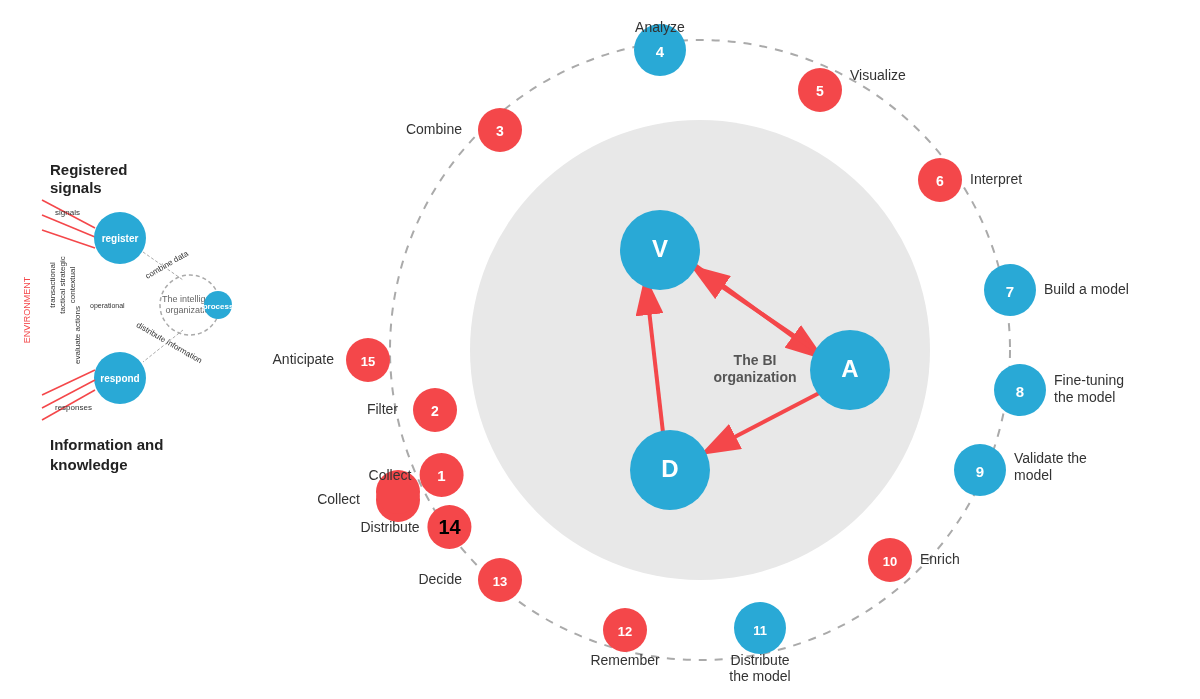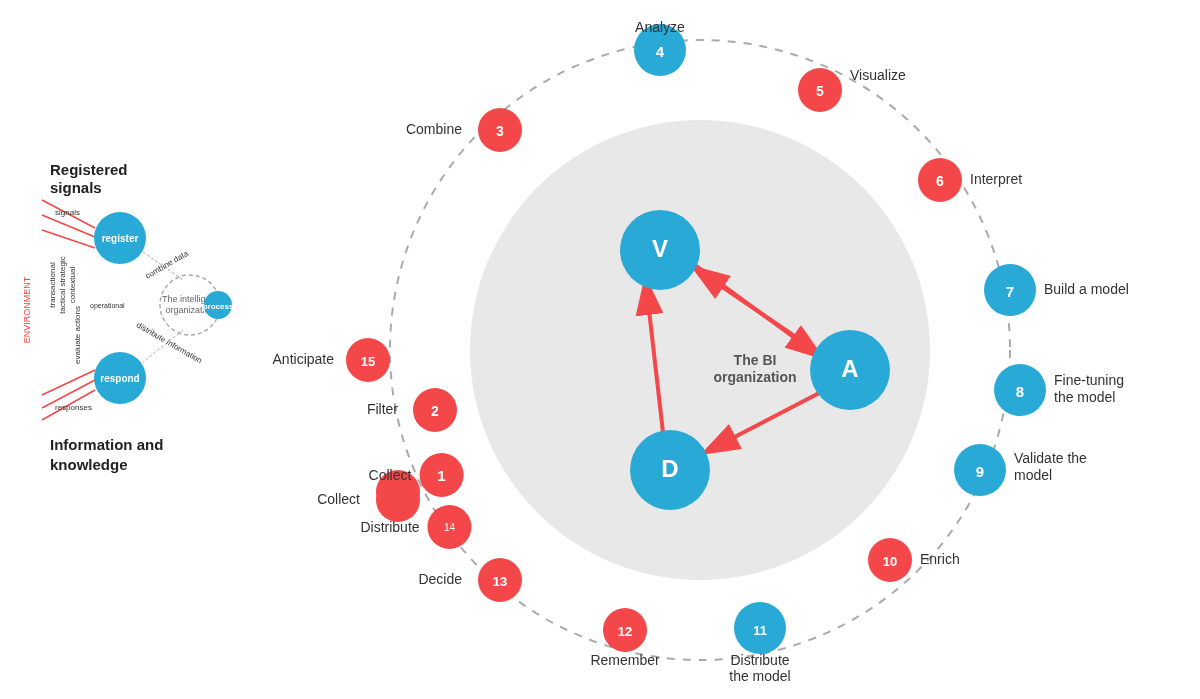--- a/index.html
+++ b/index.html
@@ -168,16 +168,16 @@
 
 <div style="position:absolute;top:0;left:0;width:1200px;height:699px;pointer-events:none;">
 
   <div style="position:absolute;left:416px;top:475px;transform:translate(-50%,-50%);display:flex;align-items:center;gap:8px;">
     <span style="color:#333;font-size:14px;">Collect</span>
     <div style="width:44px;height:44px;border-radius:50%;background:#f4474a;display:flex;align-items:center;justify-content:center;color:white;font-weight:bold;font-size:15px;">1</div>
   </div>
 
   <div style="position:absolute;left:416px;top:527px;transform:translate(-50%,-50%);display:flex;align-items:center;gap:8px;">
     <span style="color:#333;font-size:14px;">Distribute</span>
-    <div style="width:44px;height:44px;border-radius:50%;background:#f4474a;display:flex;align-items:center;justify-content:center;color:#ffffff;font-weight:normal;font-size:10px;">14</div>
+    <div style="width:44px;height:44px;border-radius:50%;background:#f4474a;display:flex;align-items:center;justify-content:center;color:#000000;font-weight:bold;font-size:20px;">14</div>
   </div>
 
 </div>
 
 </body></html>

